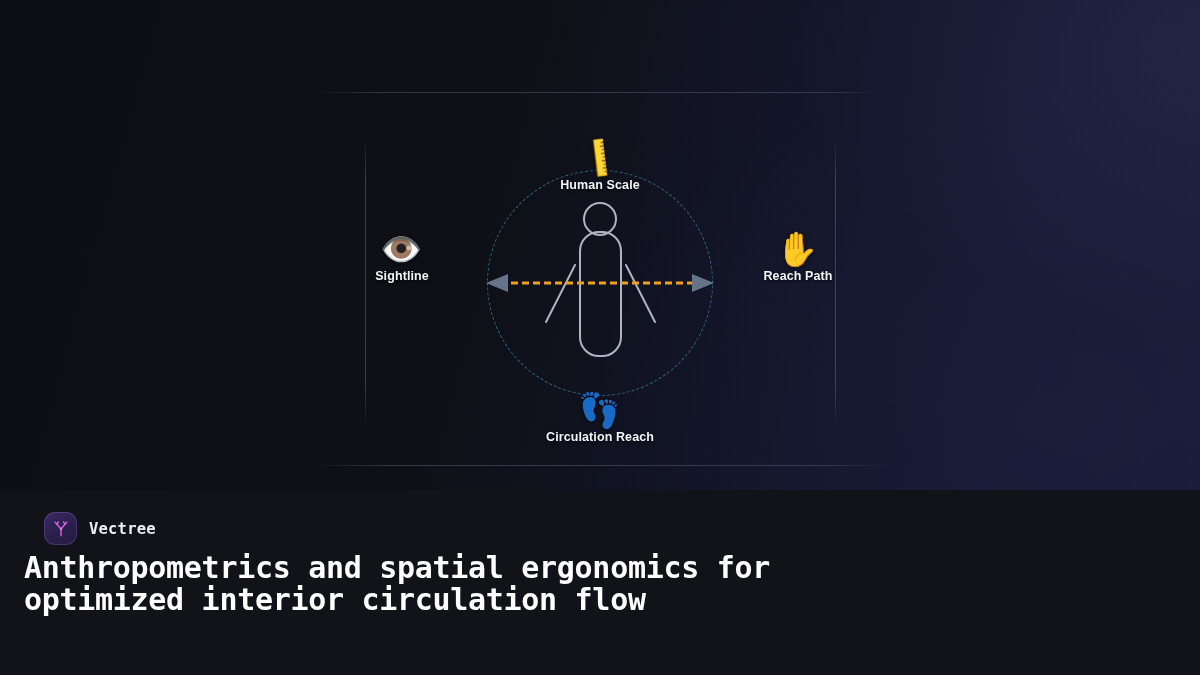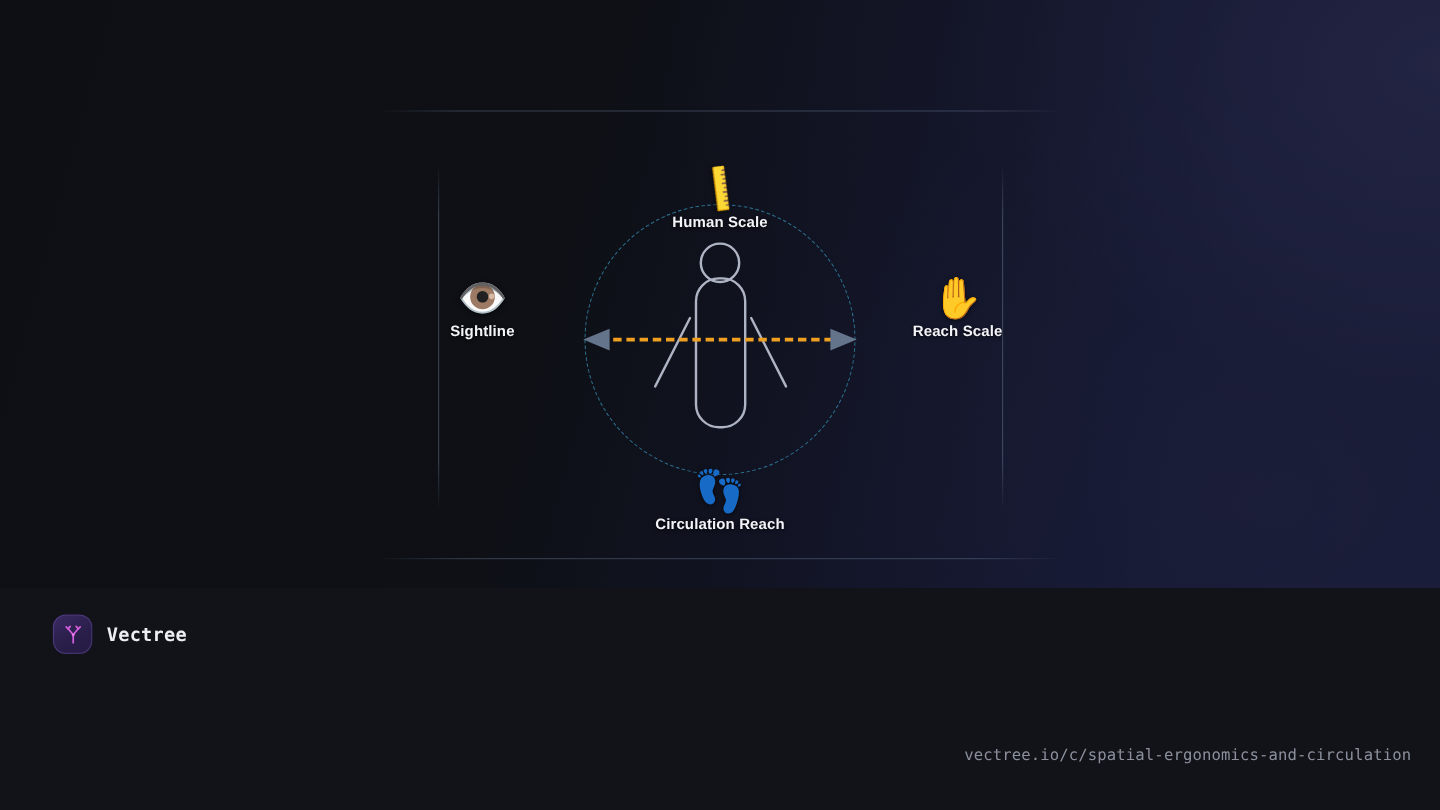--- a/index.html
+++ b/index.html
@@ -177,21 +177,21 @@
     <span class="caption">Human Scale</span>
   </div>
 
   <div class="node" id="node-sightline">
     <span class="glyph">👁️</span>
     <span class="caption">Sightline</span>
   </div>
 
   <div class="node" id="node-reach">
     <span class="glyph">✋</span>
-    <span class="caption">Reach Scale</span>
+    <span class="caption">Reach Path</span>
   </div>
 
   <div class="node" id="node-circulation">
     <span class="glyph">👣</span>
     <span class="caption">Circulation Reach</span>
   </div>
 
 </div>
 
 <div id="footer">
@@ -207,16 +207,16 @@
           <path d="M7 6 L9 3.6"></path>
           <path d="M17 6 L19 4"></path>
           <path d="M17 6 L15 3.6"></path>
         </g>
         <circle cx="12" cy="12" r="1.5" fill="#e27ae8"></circle>
       </svg>
     </div>
     <span id="brand-name">Vectree</span>
   </div>
 
-
-  <div id="footer-url">vectree.io/c/spatial-ergonomics-and-circulation</div>
+  <h1 id="headline">Anthropometrics and spatial ergonomics for optimized interior circulation flow</h1>
+
 
 </div>
 
 </body></html>

